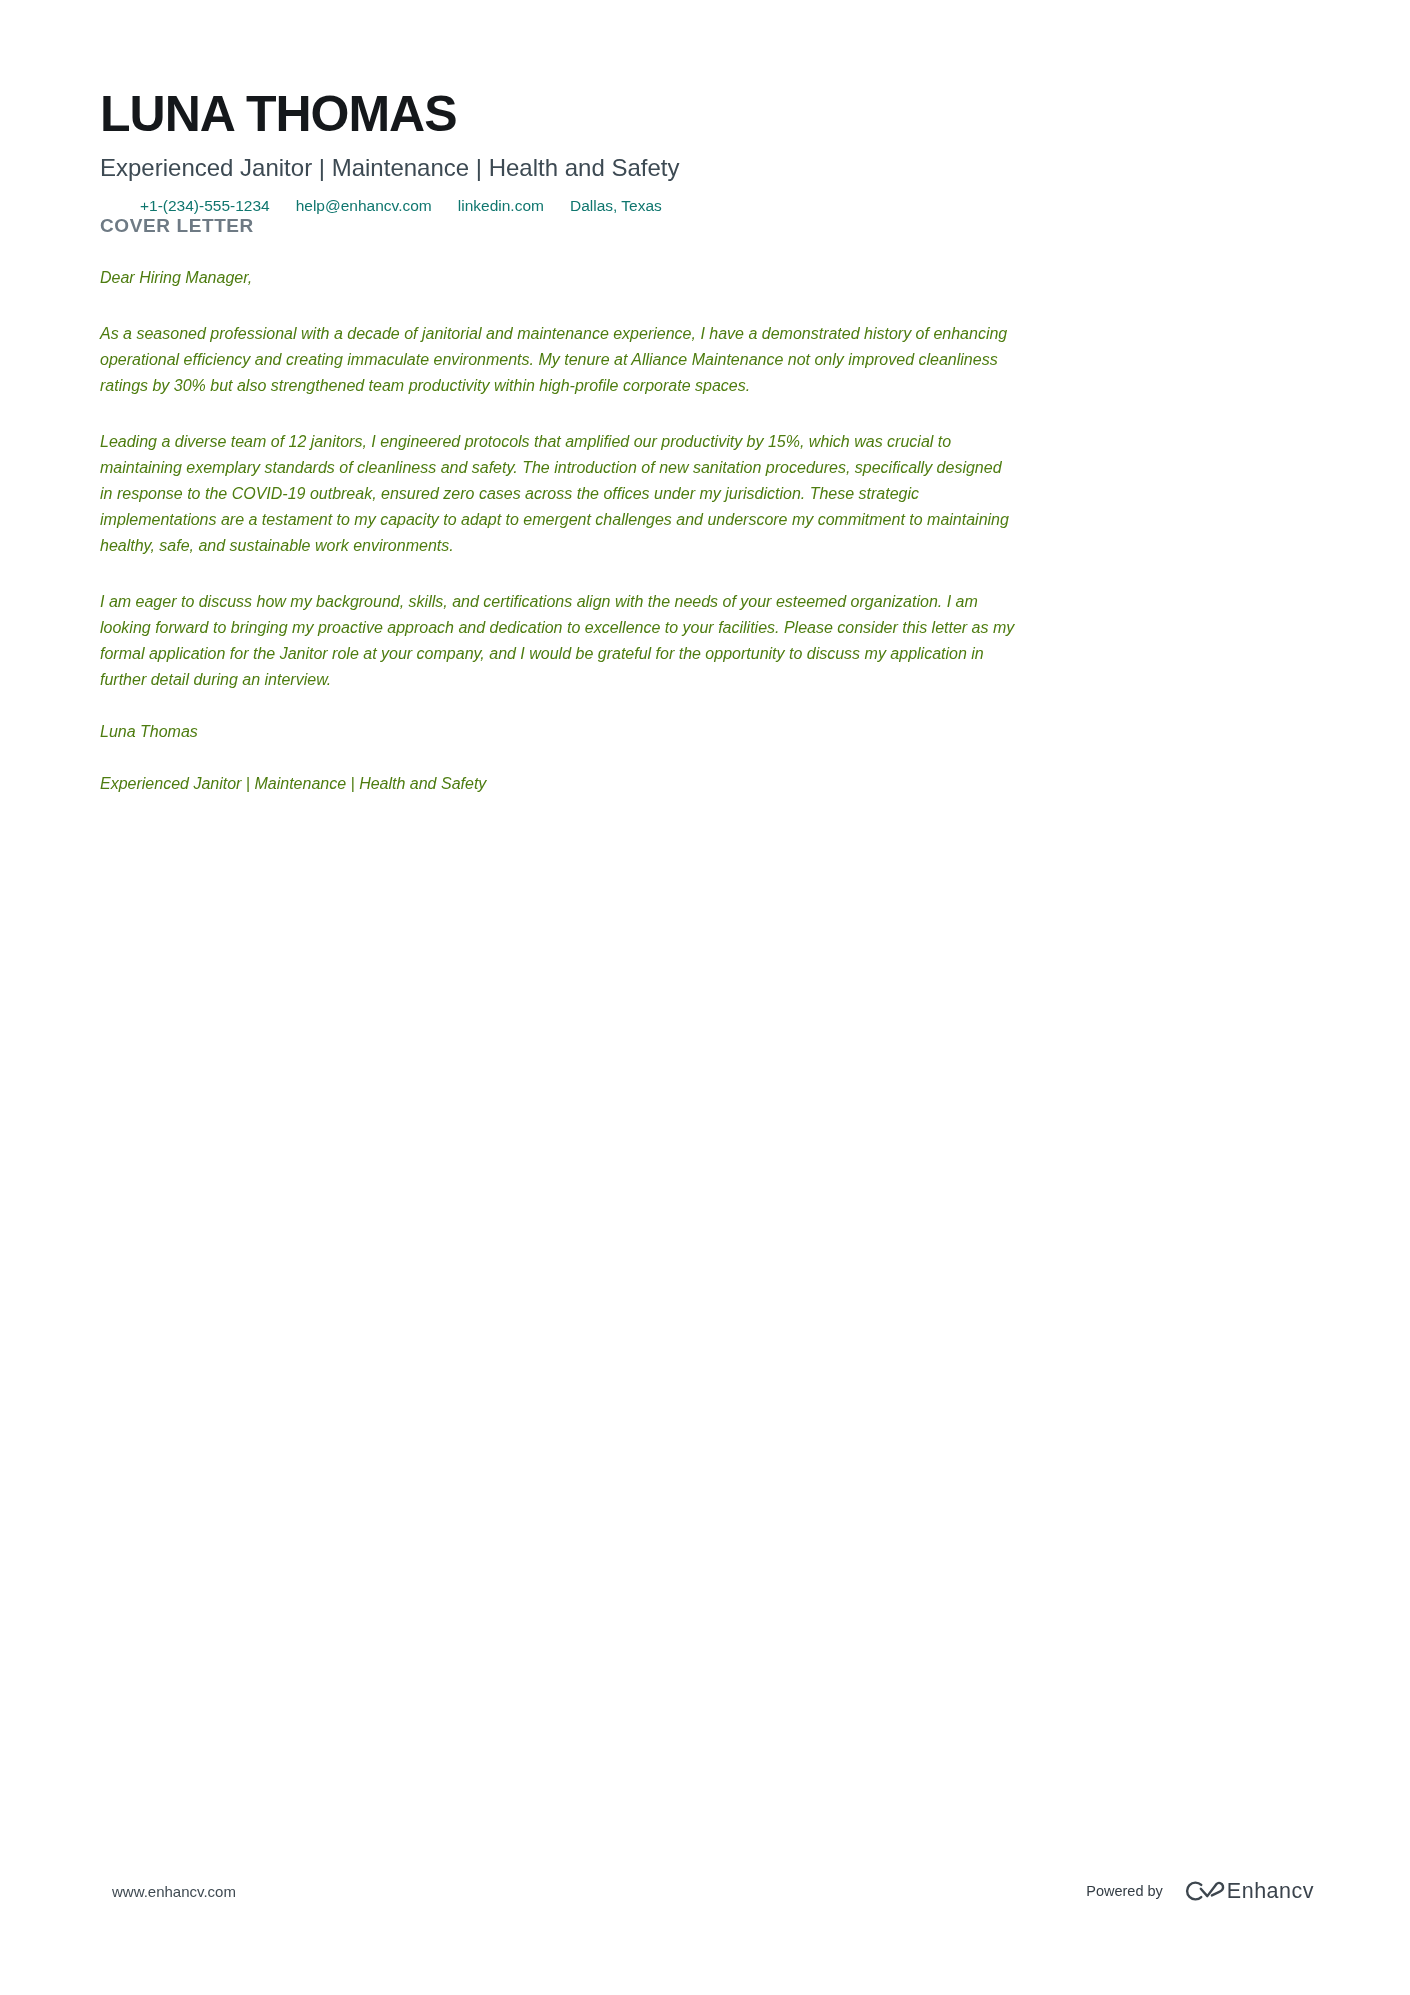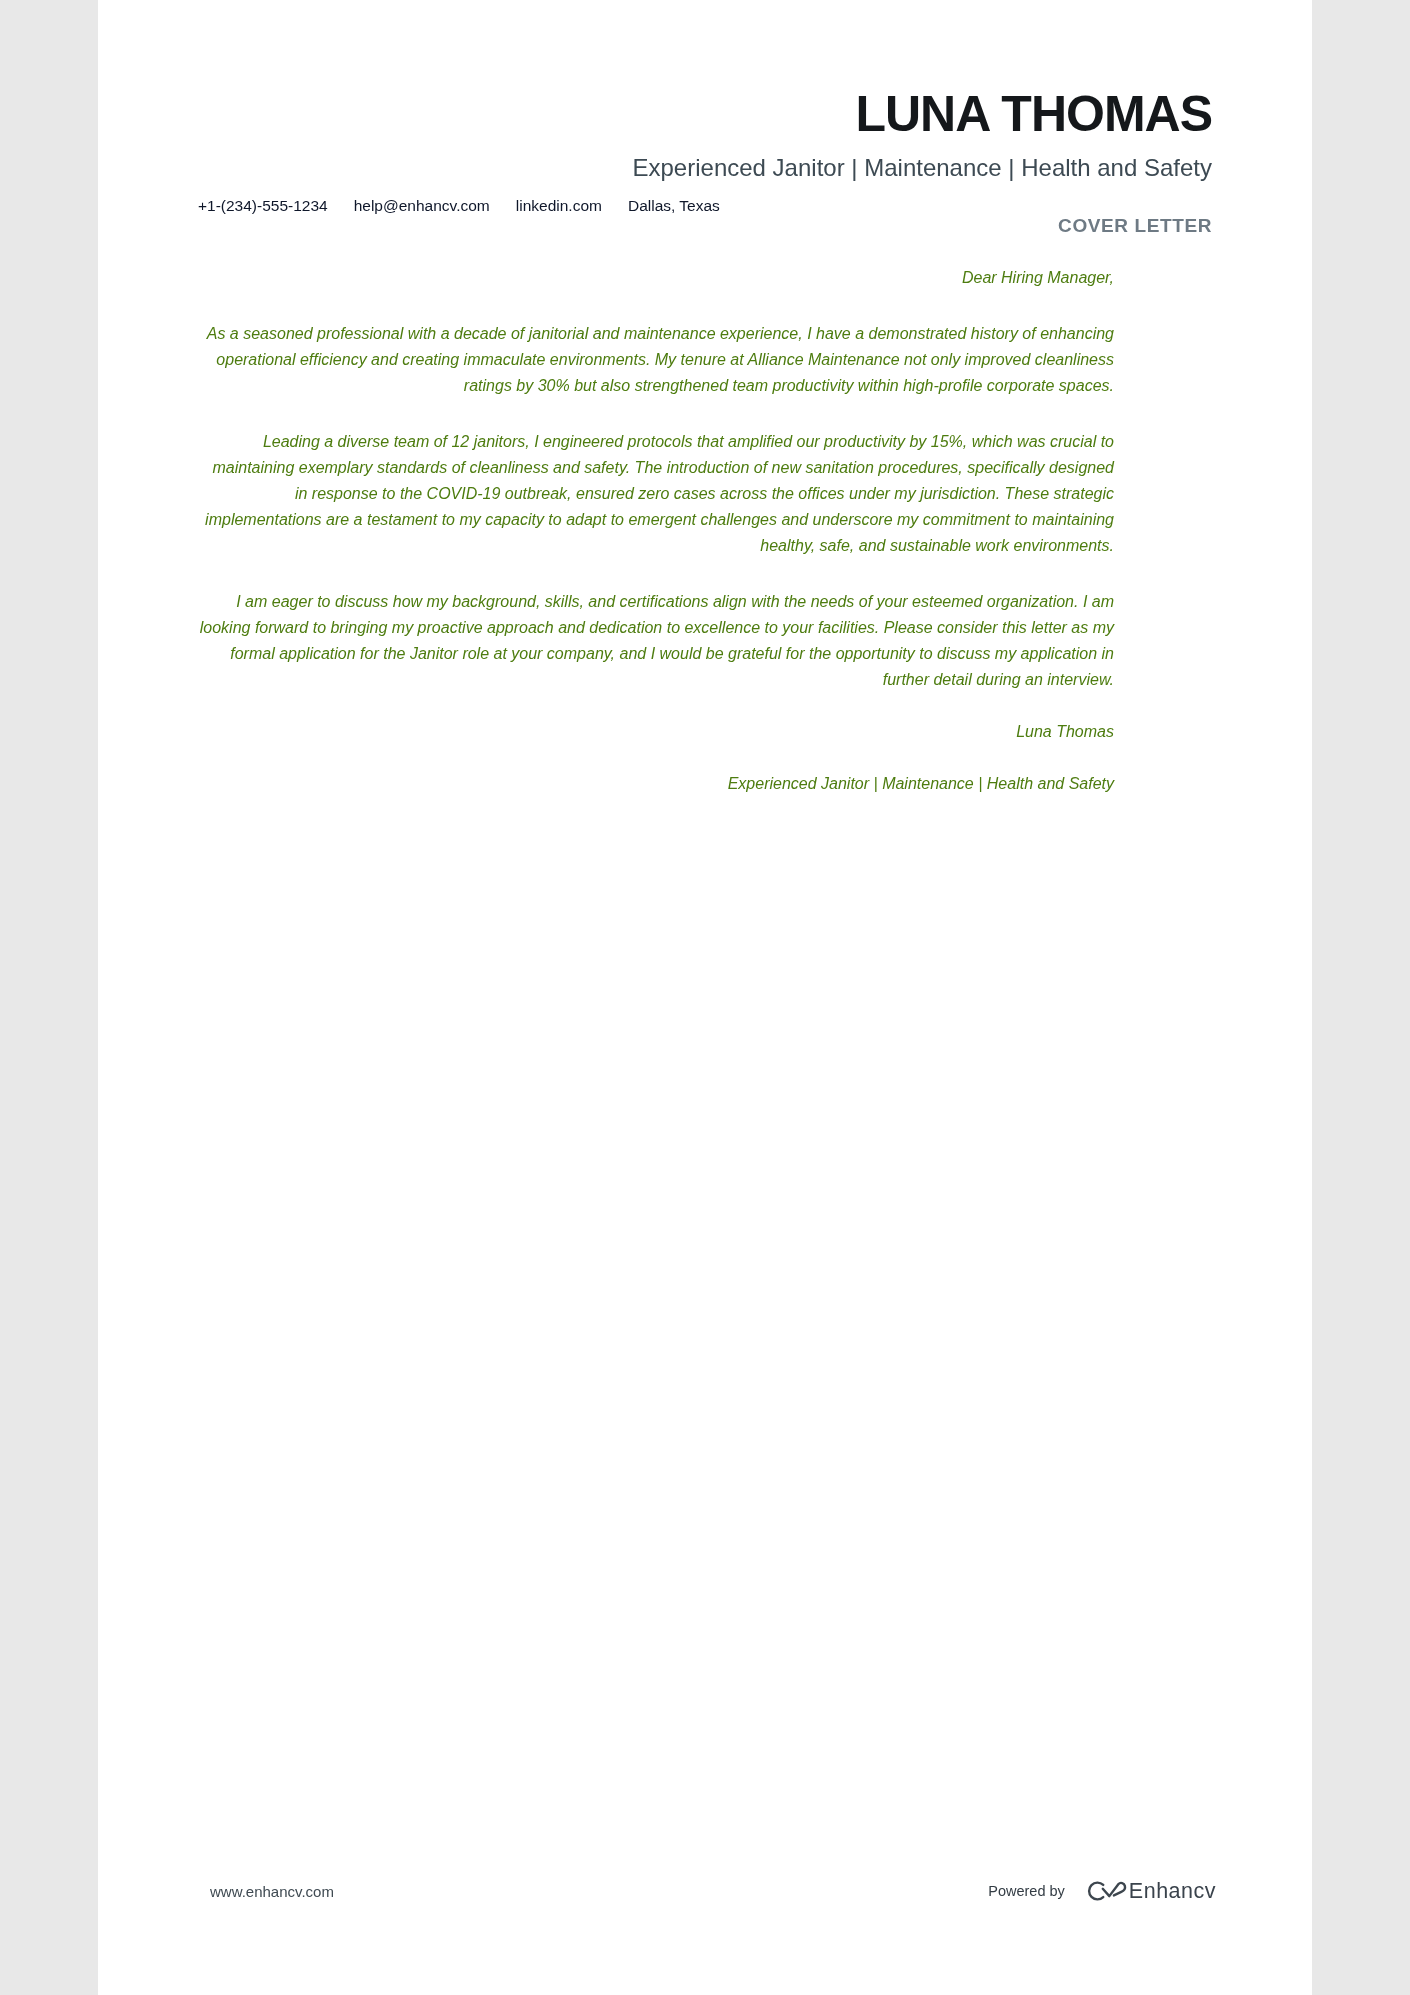--- a/index.html
+++ b/index.html
@@ -1,26 +1,25 @@
 <!DOCTYPE html>
 <html><head>
 <meta charset="utf-8">
 <style>
   * { margin: 0; padding: 0; box-sizing: border-box; }
   html, body { background: #e8e8e8; }
   body { font-family: "Liberation Sans", "DejaVu Sans", sans-serif; }
 
   .page {
     position: relative;
-    width: 1214px;
+    width: 1410px;
     height: 1995px;
     background: #ffffff;
     margin: 0 auto;
     overflow: hidden;
-    text-align: right;
   }
 
   .content {
     padding: 86px 100px 0 100px;
   }
 
   .name {
     font-size: 50px;
     font-weight: 800;
     letter-spacing: -1px;
@@ -34,21 +33,22 @@
     font-weight: 400;
     color: #3d4a53;
     line-height: 1.3;
   }
 
   .contacts {
     margin-top: 14px;
     display: flex;
     gap: 26px;
     font-size: 15.5px;
-    color: #0f172a;
+    color: #0f766e;
+    margin-left: 40px;
   }
   .contact-item { white-space: nowrap; }
 
   .section-title {
     font-size: 19px;
     font-weight: 700;
     letter-spacing: 0.6px;
     color: #6e7a84;
   }
 

